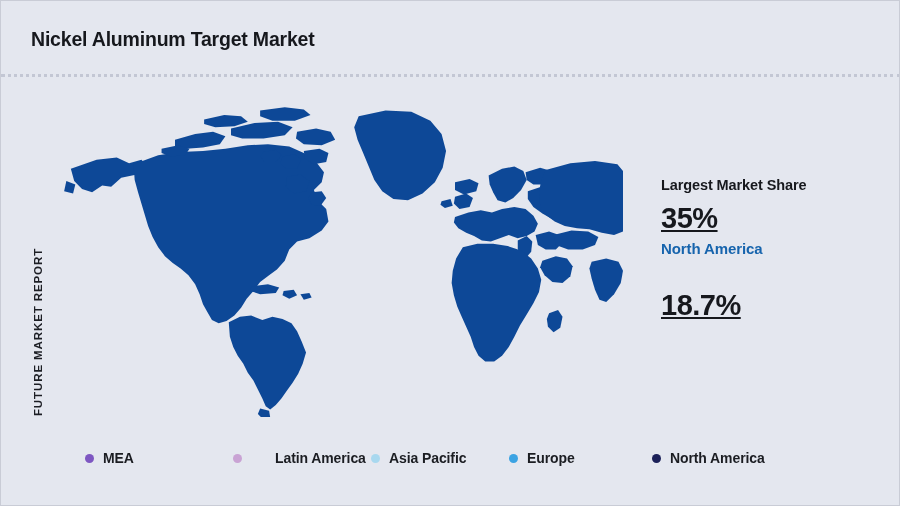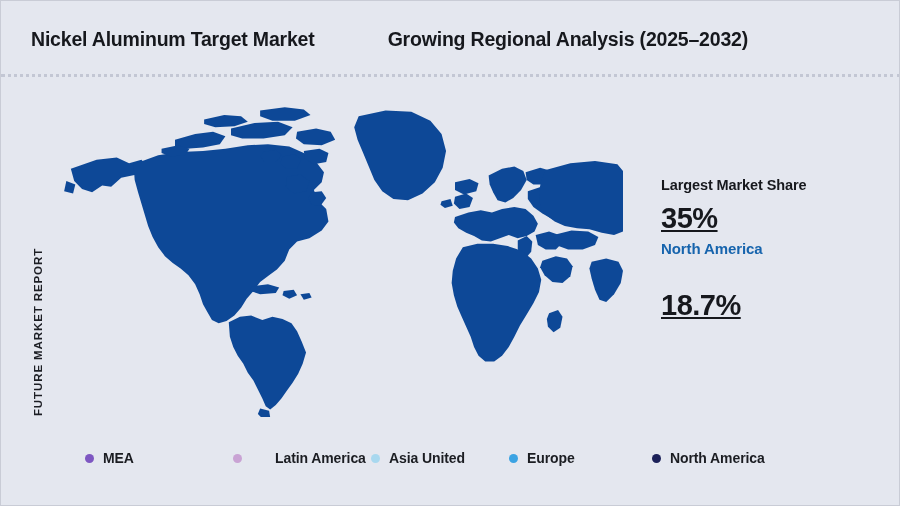--- a/index.html
+++ b/index.html
@@ -145,21 +145,20 @@
     letter-spacing: -0.1px;
   }
 </style>
 </head>
 <body>
 
 <div id="page" style="background: rgb(228, 231, 239);">
 
   <div id="header">
     <div class="header-title" id="title-left">Nickel Aluminum Target Market</div>
-    <div class="header-title" id="title-right">Growing Regional Analysis (2025–2032)</div>
     <div class="dotted-rule"></div>
   </div>
 
   <div id="side-label">
     <span class="vtext">FUTURE MARKET REPORT</span>
   </div>
 
   <div id="map-wrap">
     <svg viewBox="0 0 1000 571" preserveAspectRatio="xMidYMid meet">
       <g id="land" fill="#0d4897">
@@ -262,21 +261,21 @@
       <span class="legend-text">MEA</span>
     </div>
 
     <div class="legend-item" id="legend-item-1" style="left: 148px; gap: 24px;">
       <span class="legend-dot" id="legend-dot-1" style="background: rgb(201, 163, 212);"></span>
       <span class="legend-text">Latin America</span>
     </div>
 
     <div class="legend-item" id="legend-item-2" style="left: 286px;">
       <span class="legend-dot" id="legend-dot-2" style="background: rgb(168, 216, 239);"></span>
-      <span class="legend-text">Asia United</span>
+      <span class="legend-text">Asia Pacific</span>
     </div>
 
     <div class="legend-item" id="legend-item-3" style="left: 424px;">
       <span class="legend-dot" id="legend-dot-3" style="background: rgb(59, 163, 227);"></span>
       <span class="legend-text">Europe</span>
     </div>
 
     <div class="legend-item" id="legend-item-4" style="left: 567px;">
       <span class="legend-dot" id="legend-dot-4" style="background: rgb(28, 33, 89);"></span>
       <span class="legend-text">North America</span>

